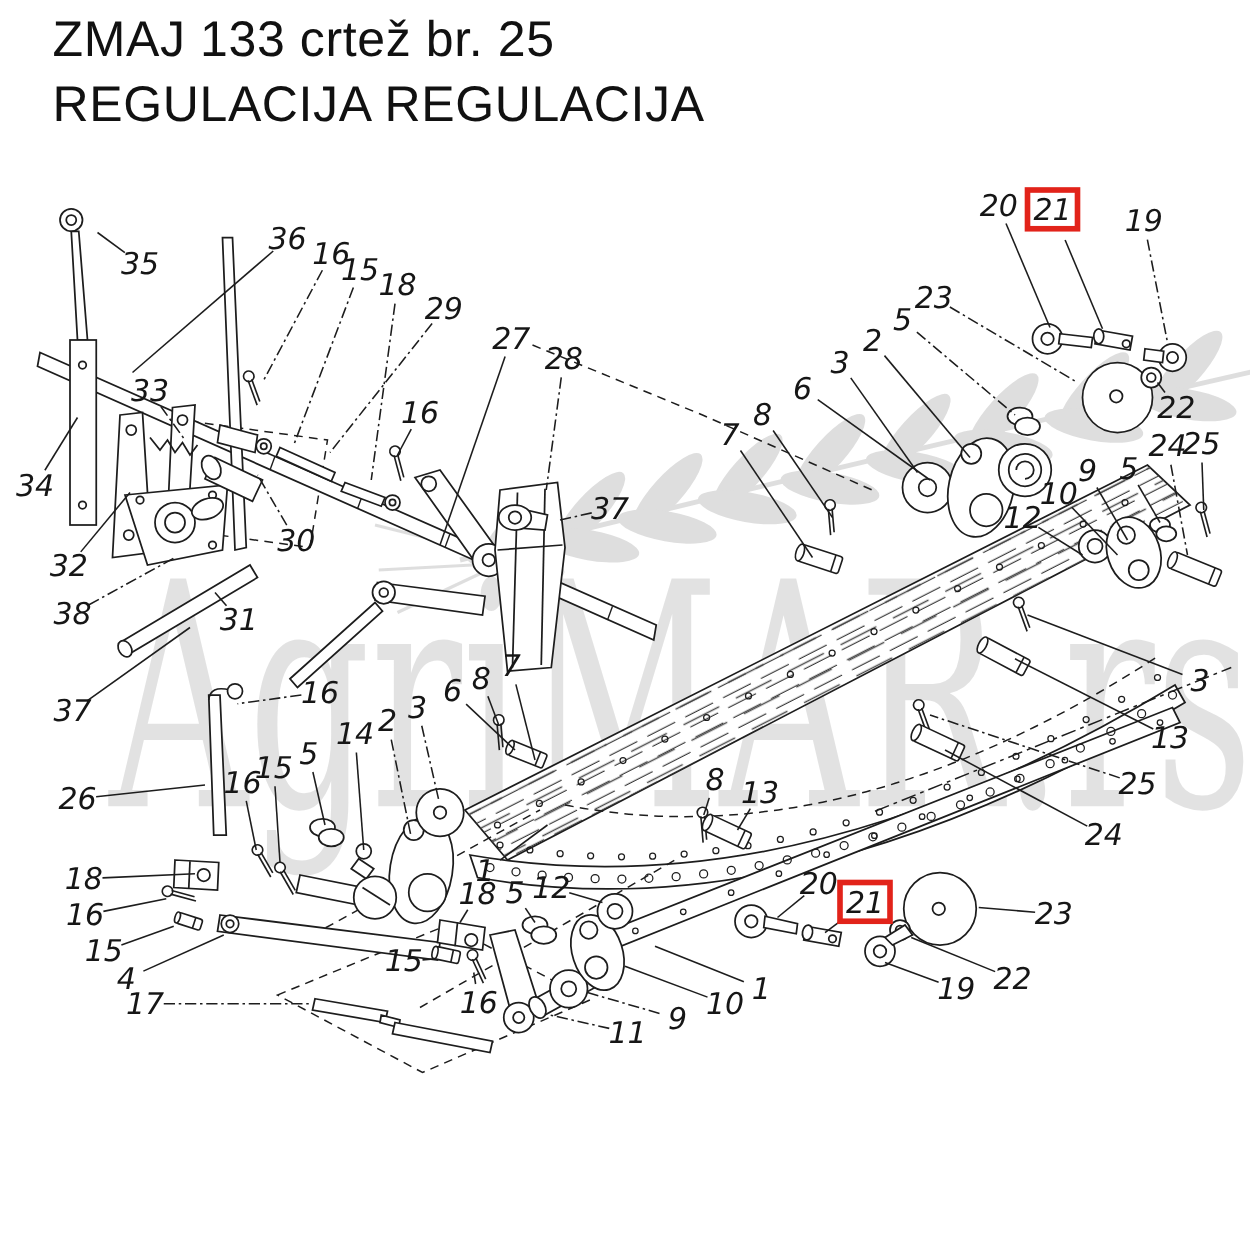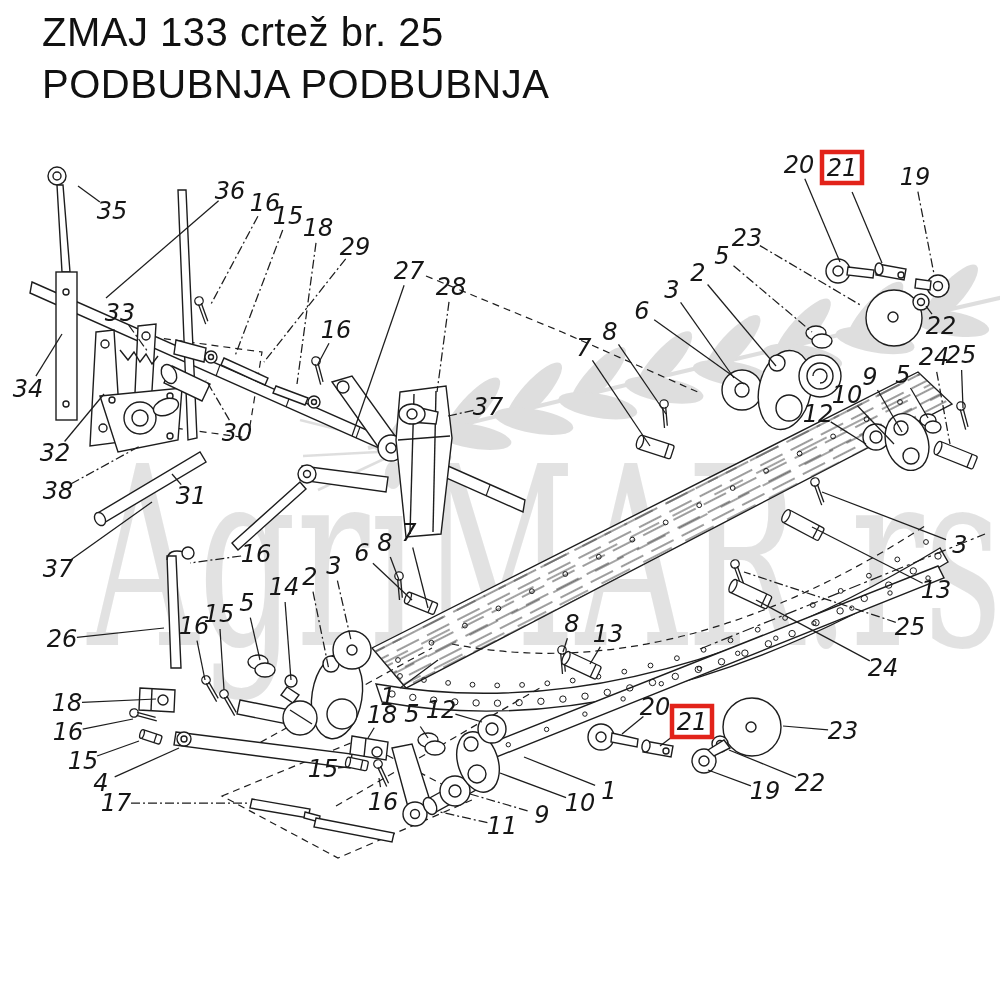--- a/index.html
+++ b/index.html
@@ -10,21 +10,21 @@
   #title-line2{font-size:40px;line-height:52px;letter-spacing:0.5px;}
   #diagram{position:absolute;left:0;top:0;}
   text.partnum{font-family:"DejaVu Sans", sans-serif;}
 </style>
 </head>
 <body>
 
 <div id="page">
   <div id="title-block">
     <div id="title-line1">ZMAJ 133 crtež br. 25</div>
-    <div id="title-line2">PODBUBNJA PODBUBNJA</div>
+    <div id="title-line2">REGULACIJA REGULACIJA</div>
   </div>
 
   <svg id="diagram" width="1000" height="1000" viewBox="0 0 1000 1000">
     <defs>
       <pattern id="hatch1" width="34" height="9" patternUnits="userSpaceOnUse" patternTransform="rotate(-27)">
         <line x1="0" y1="4" x2="34" y2="4" stroke="#3c3c3c" stroke-width="1" stroke-dasharray="15 9"></line>
       </pattern>
       <pattern id="hatch2" width="47" height="14" patternUnits="userSpaceOnUse" patternTransform="rotate(-27)">
         <line x1="0" y1="9" x2="47" y2="9" stroke="#4a4a4a" stroke-width="1.2" stroke-dasharray="21 15"></line>
       </pattern>

